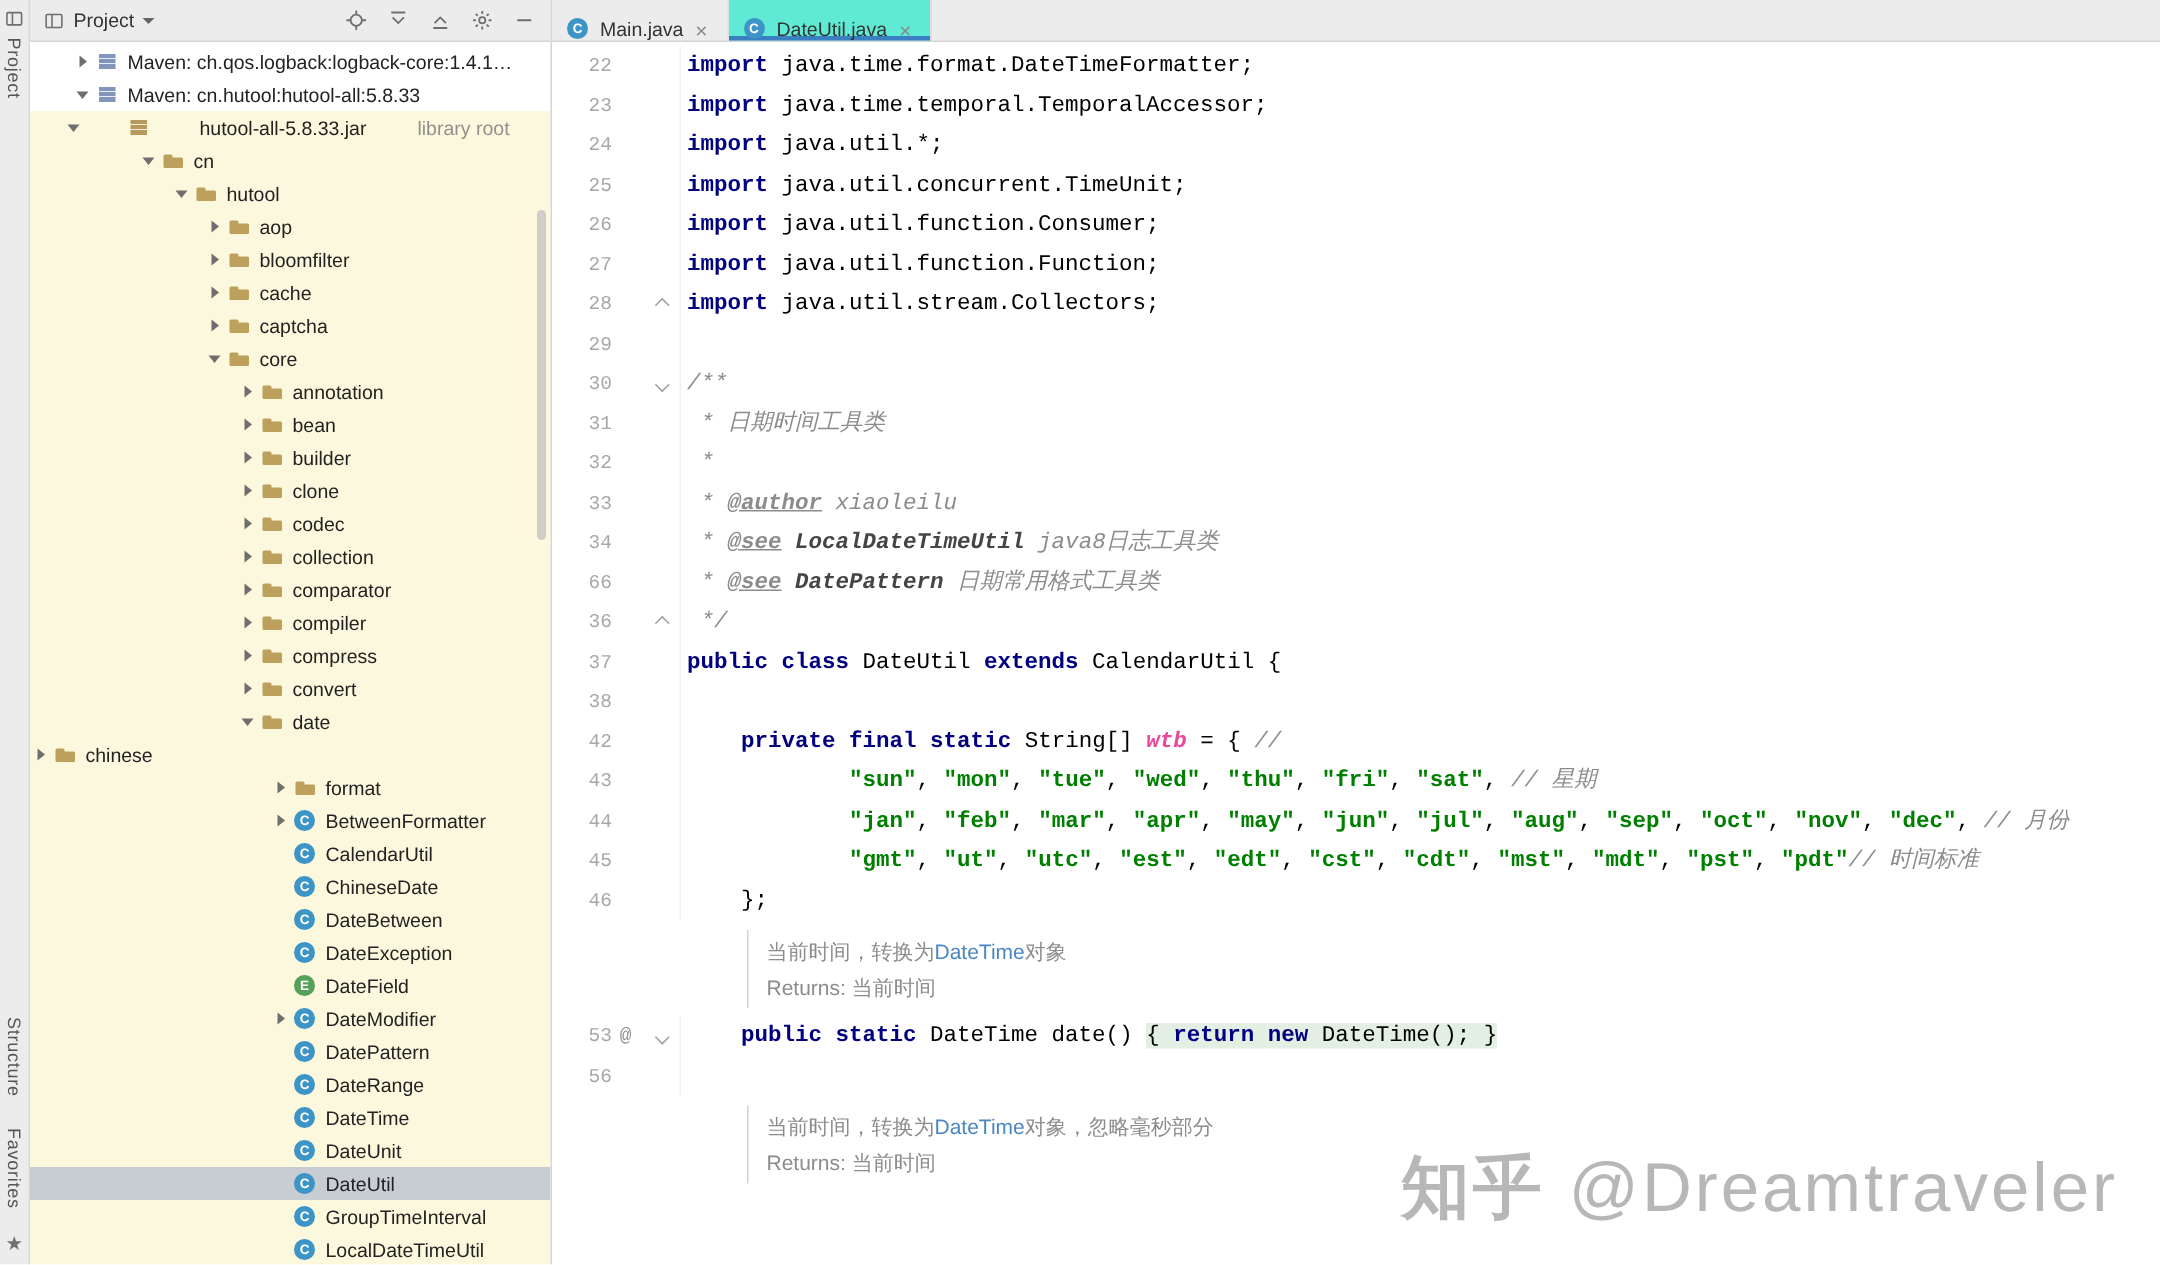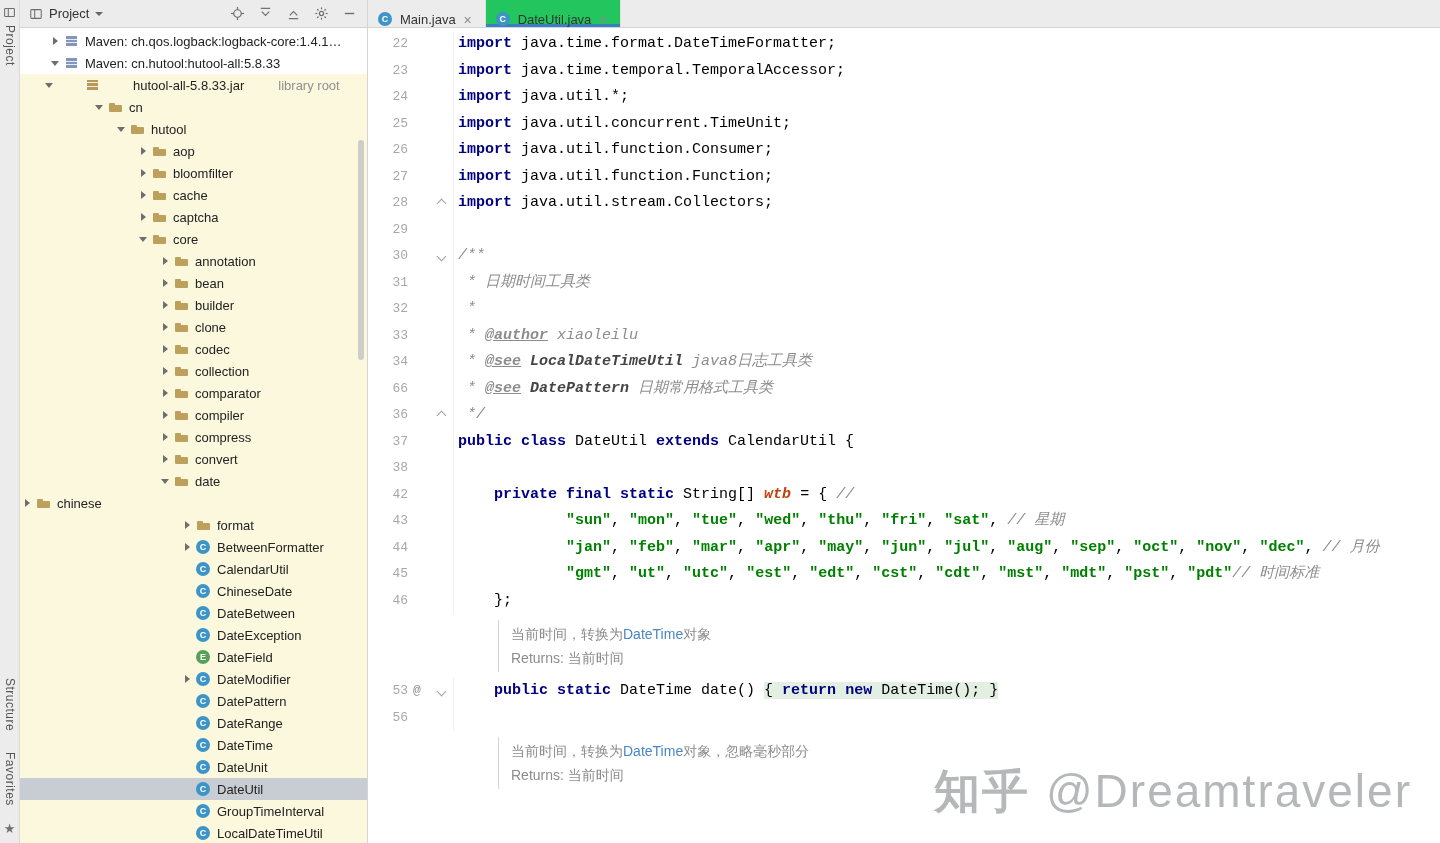--- a/index.html
+++ b/index.html
@@ -58,21 +58,21 @@
   .icon-jar::before { background:linear-gradient(to bottom,#B9995B 0 2.5px,#F4EEDC 2.5px 3.5px,#B9995B 3.5px 6px,#F4EEDC 6px 7px,#B9995B 7px 10px); }
   .tree-label { color:#222; }
   .tree-suffix { color:#909090; margin-left:7px; }
   .tree-scrollbar { position:absolute; right:3px; top:140px; width:6px; height:220px; background:#BFBFBF; border-radius:3px; opacity:.75; }
 
   
   .editor-col { flex:1; display:flex; flex-direction:column; min-width:0; }
   .tabbar { height:28px; flex:none; background:#ECECEC; border-bottom:1px solid #D4D4D4; display:flex; }
   .tab { height:100%; display:flex; align-items:flex-end; padding:0 10px; gap:5px; font-size:13px; color:#333; border-right:1px solid #DFDFDF; cursor:default; }
   .tab .icon { margin-right:1px; }
-  .tab.active { background:#22c55e; box-shadow:inset 0 -3px 0 #3A7FC1; }
+  .tab.active { background:#5eead4; box-shadow:inset 0 -3px 0 #3A7FC1; }
   .tab-close { width:14px; text-align:center; color:#8A8A8A; font-size:14px; line-height:1; }
   .tab-close::before { content:"×"; }
 
   .editor { flex:1; overflow:hidden; background:#fff; font-family:"Liberation Mono", monospace; font-size:15px; padding-top:3px; }
   .code-row { height:26.5px; line-height:26.5px; display:flex; }
   .gutter { width:86px; flex:none; display:flex; align-items:center; color:#A8A8A8; font-size:13px; border-right:1px solid #F0F0F0; }
   .gutter .num { width:40px; text-align:right; flex:none; }
   .gutter .badge { width:18px; text-align:center; color:#909090; flex:none; }
   .gutter .foldbox { margin-left:auto; width:22px; display:flex; justify-content:center; padding-right:2px; }
   .fold { width:7px; height:7px; border-right:1.6px solid #9DA0A5; border-bottom:1.6px solid #9DA0A5; display:inline-block; }
@@ -80,21 +80,21 @@
   .fold.up { transform:rotate(-135deg); }
   .codeline { white-space:pre; padding-left:4px; }
 
   .tk-kw { color:#000080; font-weight:700; }
   .tk-p  { color:#000; }
   .tk-s  { color:#008000; font-weight:700; }
   .tk-c  { color:#8C8C8C; font-style:italic; }
   .tk-d  { color:#8C8C8C; font-style:italic; }
   .tk-dt { color:#8C8C8C; font-style:italic; font-weight:700; text-decoration:underline; }
   .tk-dr { color:#454545; font-style:italic; font-weight:700; }
-  .tk-f  { color:#c2410c; font-weight:700; font-style:italic; }
+  .tk-f  { color:#ec4899; font-weight:700; font-style:italic; }
   .hl    { background:#E2EFE2; }
 
   .docblock {
     margin:6px 0 6px 130px; padding:2px 12px; border-left:1px solid #D4D4D4;
     font-family:"Liberation Sans", sans-serif; font-size:14px; line-height:24px; color:#8C8C8C;
   }
   .docline .dg { color:#8C8C8C; }
   .docline .dlink { color:#4A87C2; }
 
   

